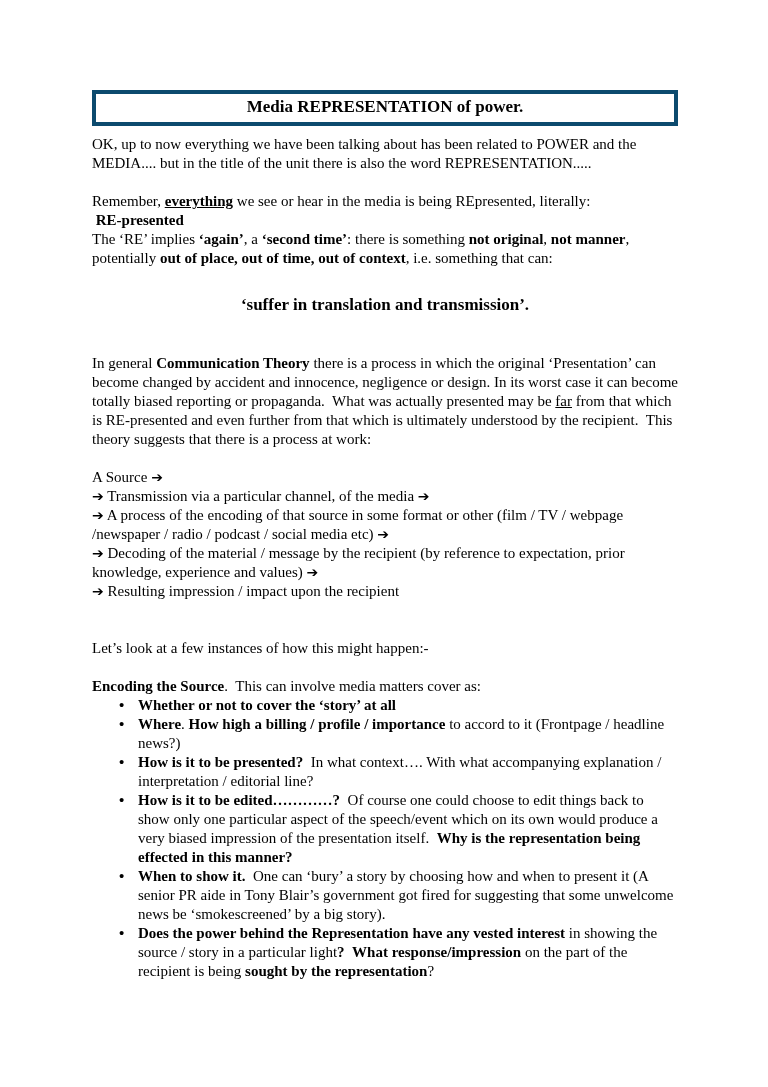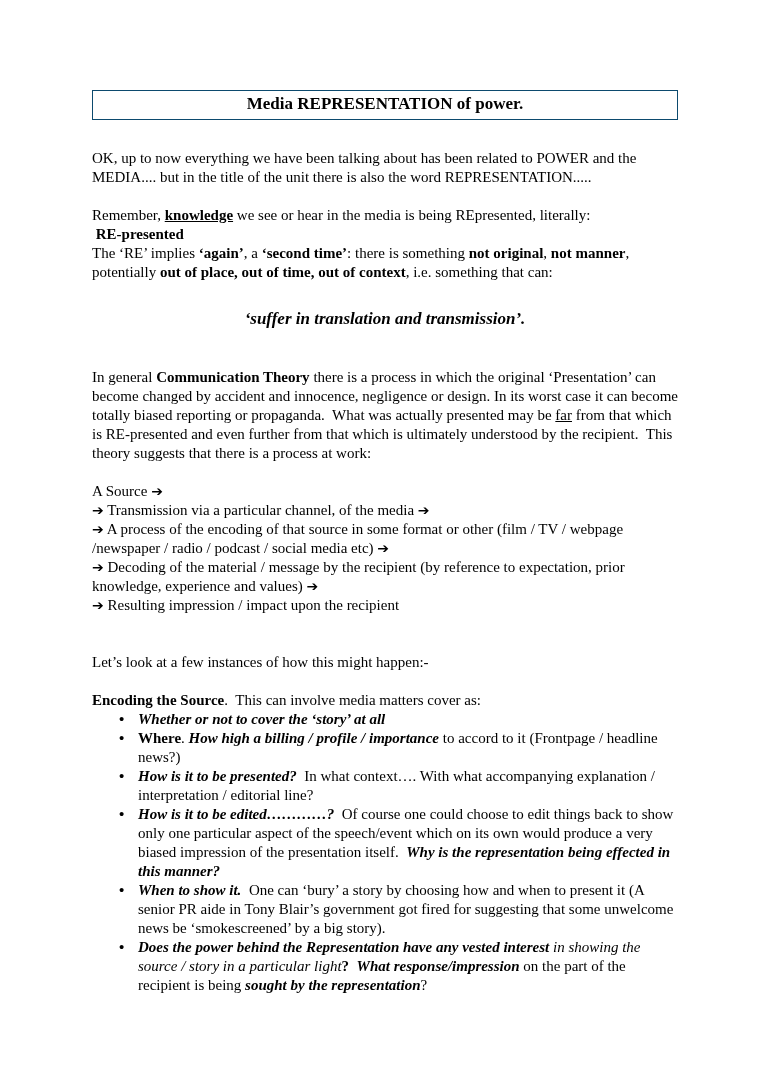--- a/index.html
+++ b/index.html
@@ -10,29 +10,29 @@
     margin:0 auto;
     background:#ffffff;
     color:#000000;
     font-family:"Liberation Serif","DejaVu Serif",serif;
     font-size:15px; line-height:19px;
     padding:90px 90px 30px 92px;
     overflow:hidden;
   }
   .rich { white-space:pre-wrap; }
   .b { font-weight:bold; }
-  .i { font-style:italic; }
+  .i { }
   .u { text-decoration:underline; }
   .run-arrow { font-family:"DejaVu Sans",sans-serif; font-size:14px; }
 
   .title-box {
-    border:1px solid #0c4a6e;
+    border:4px solid #0c4a6e;
     text-align:center;
     padding:2px 4px 5px 4px;
-    margin-bottom:29px;
+    margin-bottom:9px;
   }
   .title-box h1 { font-size:17px; line-height:21px; font-weight:bold; }
 
   p.block { margin:0; }
 
   ul.bullets { list-style:none; margin:0; padding:0; }
   ul.bullets li {
     position:relative;
     padding-left:46px;
   }
@@ -61,21 +61,21 @@
 
   <div class="title-box">
     <h1>Media REPRESENTATION of power.</h1>
   </div>
 
   <p class="block rich"><span>OK, up to now everything we have been talking about has been related to POWER and the MEDIA.... but in the title of the unit there is also the word REPRESENTATION.....</span></p>
 
 
   <div class="gap-1"></div>
 
-  <p class="block rich"><span>Remember, </span><span class="b u">knowledge</span><span> we see or hear in the media is being REpresented, literally:</span></p>
+  <p class="block rich"><span>Remember, </span><span class="b u">everything</span><span> we see or hear in the media is being REpresented, literally:</span></p>
   <p class="block rich"><span>&nbsp;</span><span class="b">RE-presented</span></p>
   <p class="block rich"><span>The ‘RE’ implies </span><span class="b">‘again’</span><span>, a </span><span class="b">‘second time’</span><span>: there is something </span><span class="b">not original</span><span>, </span><span class="b">not manner</span><span>, potentially </span><span class="b">out of place, out of time, out of context</span><span>, i.e. something that can:</span></p>
 
   <div class="gap-15"></div>
 
   <p class="block rich pullquote"><span class="b i">‘suffer in translation and transmission’.</span></p>
 
   <div class="gap-2"></div>
 
   <p class="block rich"><span>In general </span><span class="b">Communication Theory</span><span> there is a process in which the original ‘Presentation’ can become changed by accident and innocence, negligence or design. In its worst case it can become totally biased reporting or propaganda.  What was actually presented may be </span><span class="u">far</span><span> from that which is RE-presented and even further from that which is ultimately understood by the recipient.  This theory suggests that there is a process at work:</span></p>

